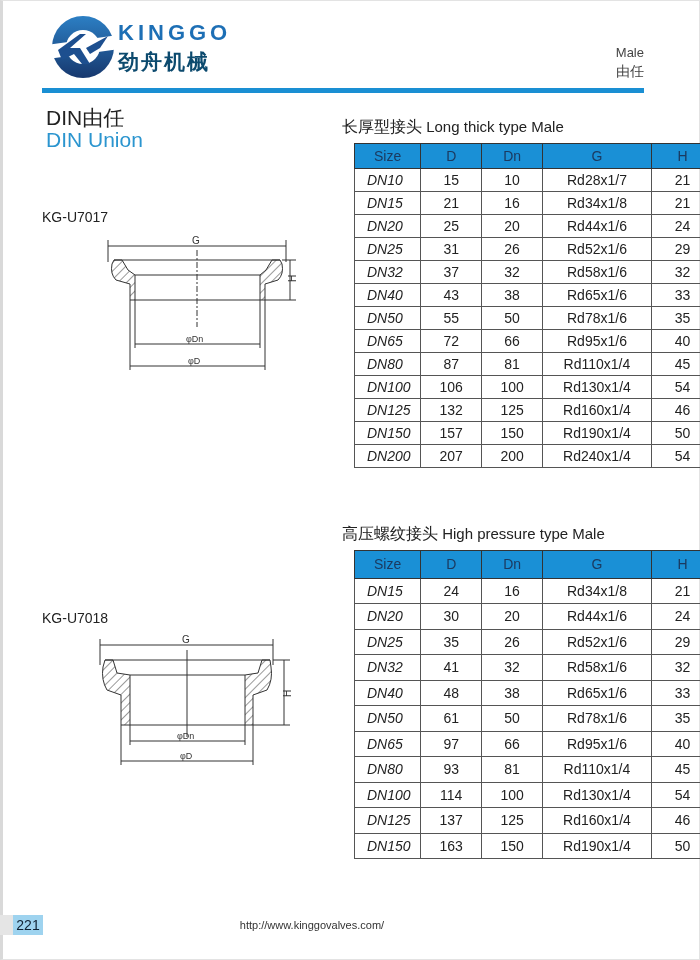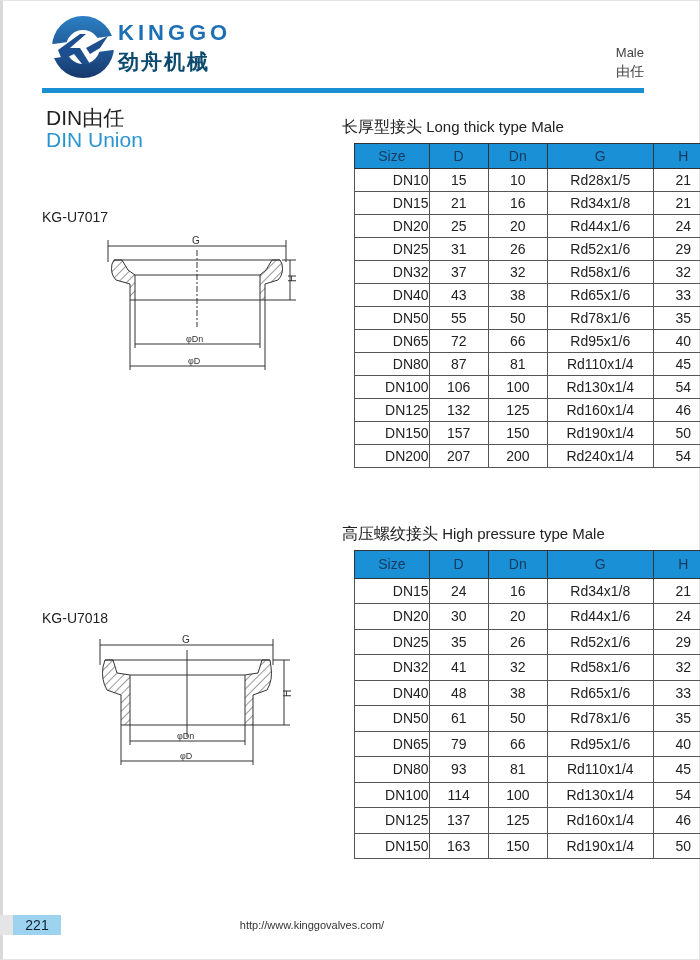--- a/index.html
+++ b/index.html
@@ -14,24 +14,24 @@
   .sec-cn { position:absolute; right:56px; top:63px; font-size:14px; color:#444; text-align:right; }
   .title-cn { position:absolute; left:46px; top:104px; font-size:21px; color:#222; }
   .title-en { position:absolute; left:46px; top:128px; font-size:21px; color:#2b95cf; }
   .model { position:absolute; left:42px; font-size:14px; color:#222;margin-top:32px; }
   .drawing { position:absolute; }
   .tbl-title { position:absolute; left:342px; font-size:15px; color:#222; white-space:nowrap; }
   .tbl-title .cn { font-size:16px; }
   table.spec { position:absolute; left:354px; width:360px; border-collapse:collapse; font-size:14px; color:#222; }
   table.spec th { background:#1a90d6; color:#1b3a60; font-weight:normal; border:1px solid #333; font-size:14px; }
   table.spec td { border:1px solid #555; text-align:center; padding:0; }
-  table.spec td:first-child { text-align:right; padding-left:21px; }
+  table.spec td:first-child { text-align:left; padding-left:12px;font-style:italic; }
   table.spec th, table.spec td { height:22px; }
   .t2 th, .t2 td { height:24.5px !important; }
-  .page-num { position:absolute; left:13px; top:915px; width:48px; height:20px; background:#9ed3ef; color:#123; font-size:14px; text-align:center; line-height:20px; }
+  .page-num { position:absolute; left:13px; top:915px; width:30px; height:20px; background:#9ed3ef; color:#123; font-size:14px; text-align:center; line-height:20px; }
   .page-num-bg { position:absolute; left:0; top:915px; width:13px; height:20px; background:#e5e5e5; }
   .url { position:absolute; left:0; width:624px; top:919px; font-size:11px; text-align:center; color:#333; }
 </style>
 </head>
 <body>
 
 <div class="frame"></div>
 
 <svg class="logo" viewBox="0 0 66 66">
   <defs>
@@ -116,21 +116,21 @@
       <th>Dn</th>
       <th>G</th>
       <th>H</th>
     </tr>
   </thead>
   <tbody>
     <tr>
         <td>DN10</td>
         <td>15</td>
         <td>10</td>
-        <td>Rd28x1/5</td>
+        <td>Rd28x1/7</td>
         <td>21</td>
       </tr>
     <tr>
         <td>DN15</td>
         <td>21</td>
         <td>16</td>
         <td>Rd34x1/8</td>
         <td>21</td>
       </tr>
     <tr>
@@ -307,21 +307,21 @@
       </tr>
     <tr>
         <td>DN50</td>
         <td>61</td>
         <td>50</td>
         <td>Rd78x1/6</td>
         <td>35</td>
       </tr>
     <tr>
         <td>DN65</td>
-        <td>79</td>
+        <td>97</td>
         <td>66</td>
         <td>Rd95x1/6</td>
         <td>40</td>
       </tr>
     <tr>
         <td>DN80</td>
         <td>93</td>
         <td>81</td>
         <td>Rd110x1/4</td>
         <td>45</td>

